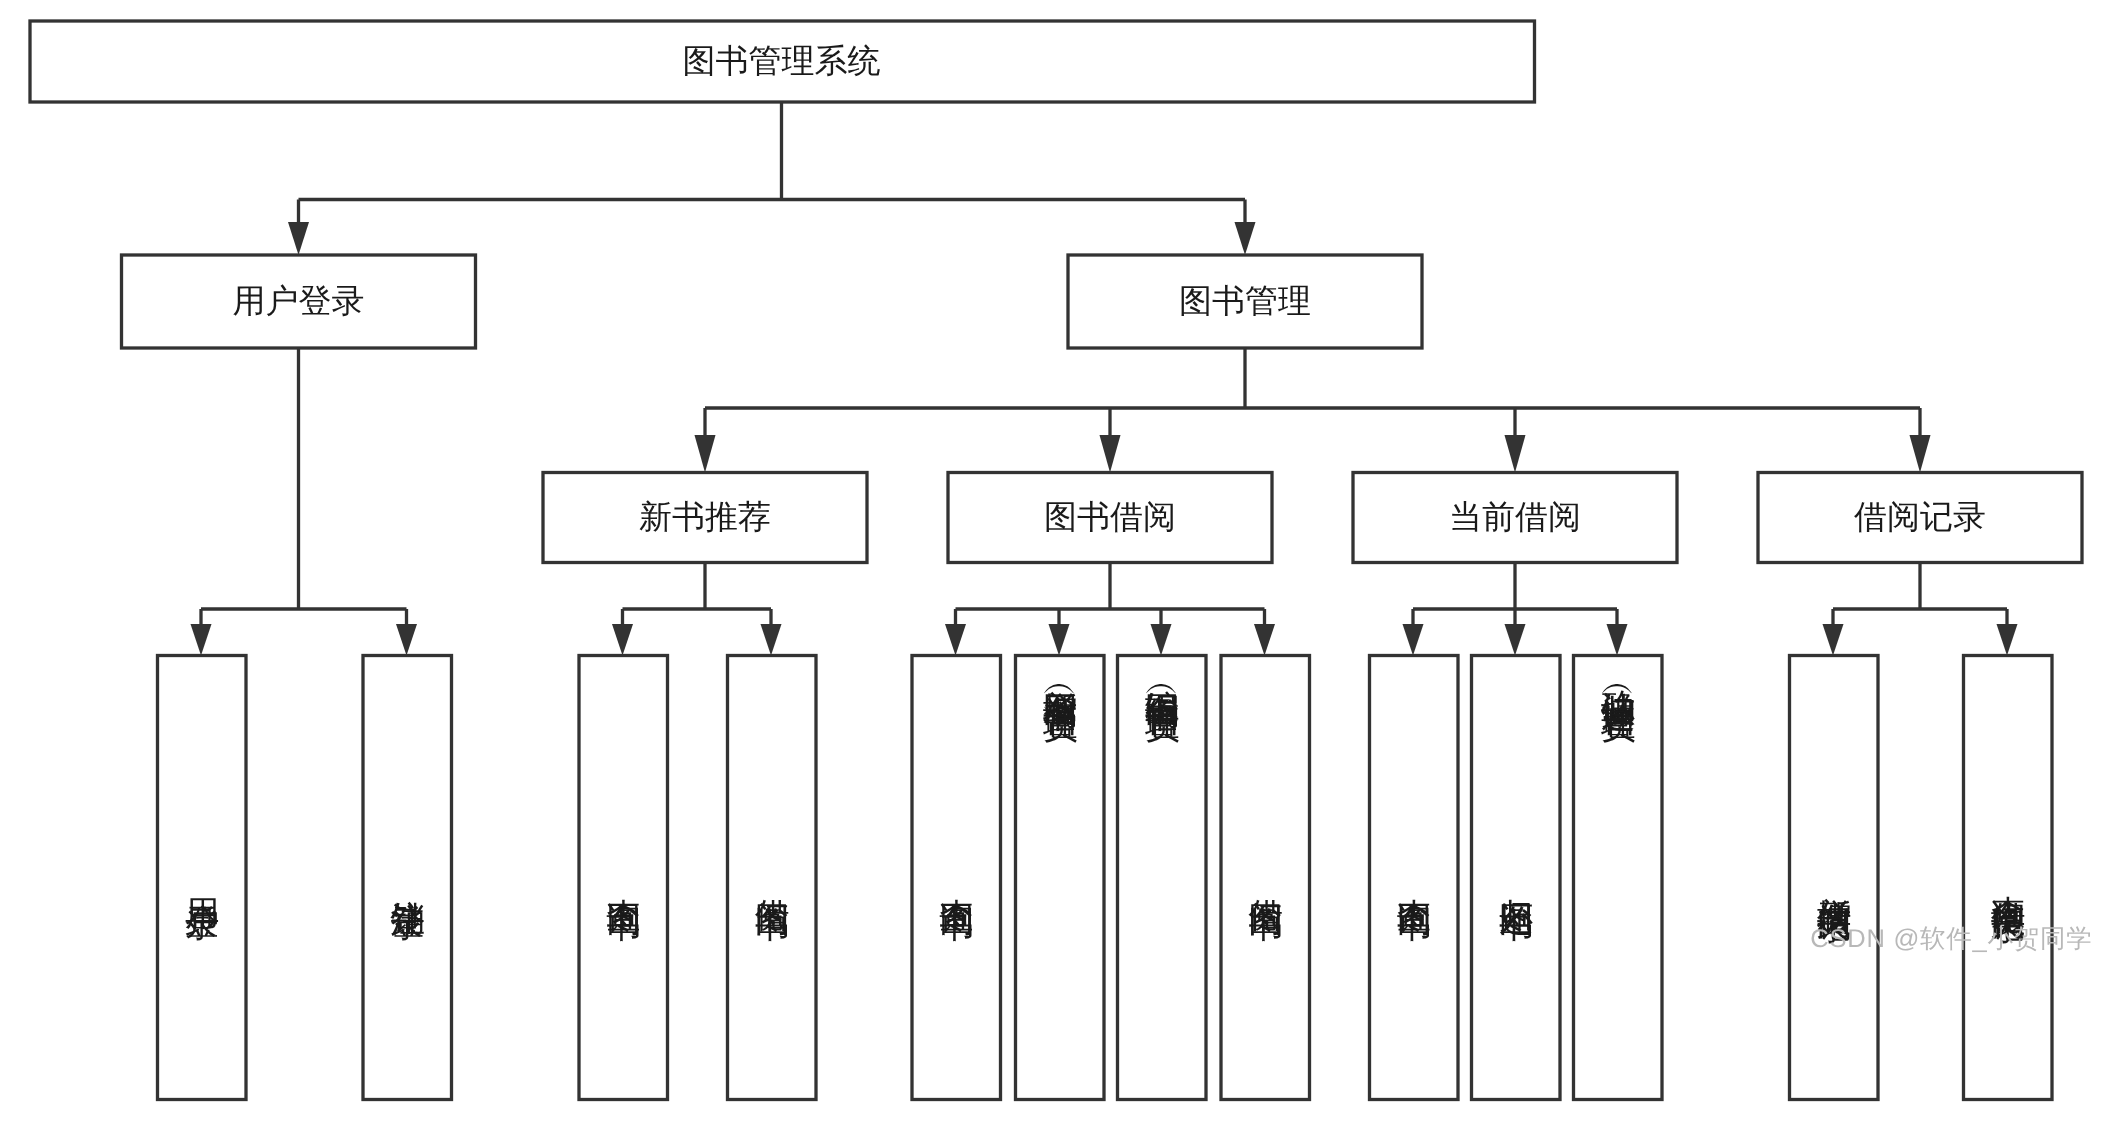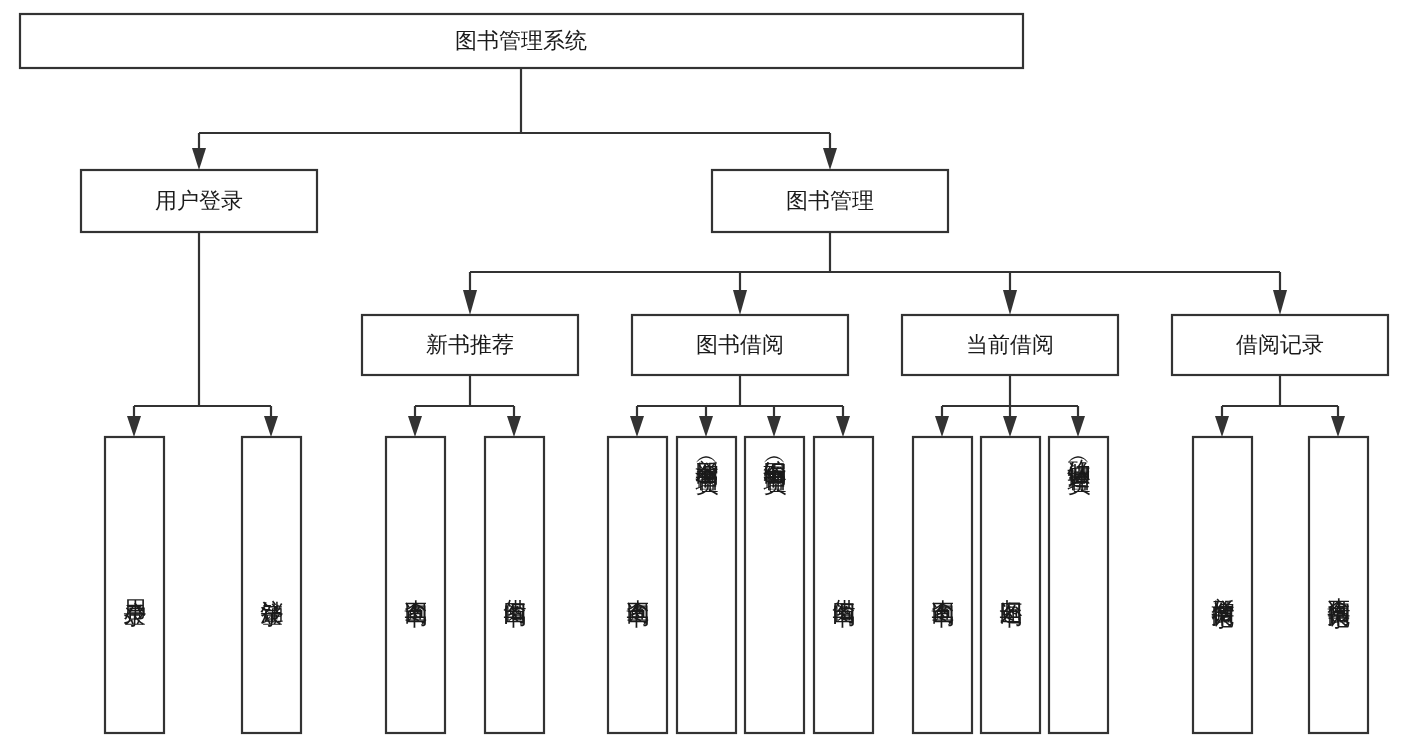--- a/index.html
+++ b/index.html
@@ -221,14 +221,15 @@
   </div>
 
   <div class="leaf-label-wrap" style="left:1193px; top:437px; width:59px; height:296px;">
     <span class="leaf-label-text">新增借阅记录</span>
   </div>
 
   <div class="leaf-label-wrap" style="left:1309px; top:437px; width:59px; height:296px;">
     <span class="leaf-label-text">查询借阅记录</span>
   </div>
 
+  <div class="watermark">CSDN @软件_小贺同学</div>
 
 </div>
 
 </body></html>

